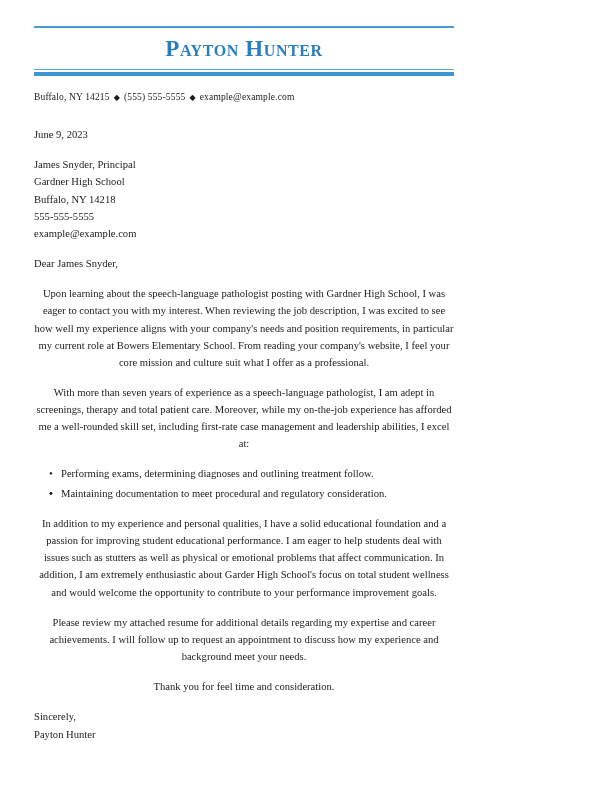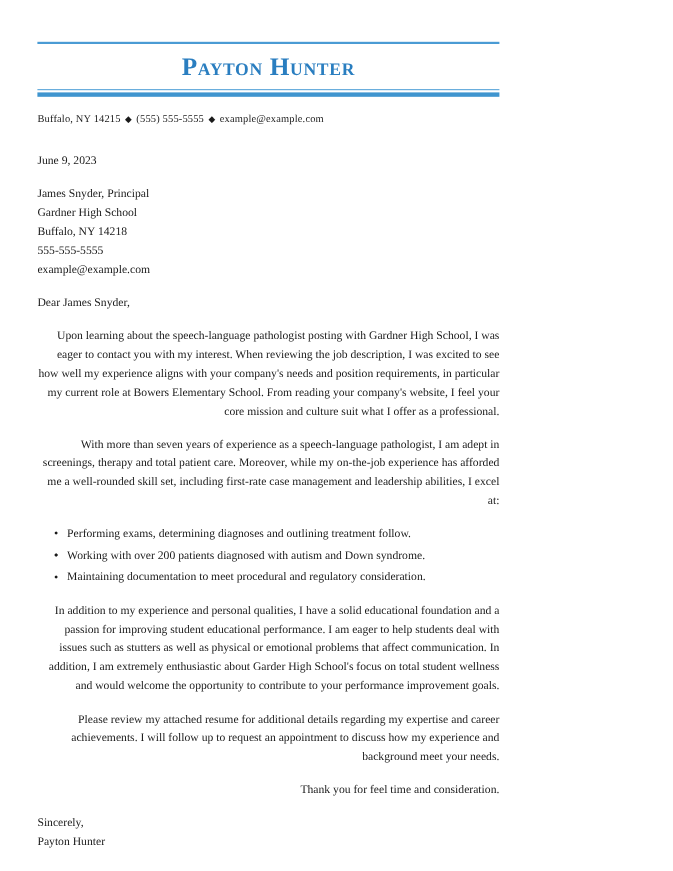--- a/index.html
+++ b/index.html
@@ -14,21 +14,21 @@
     font-family: "Liberation Serif", "DejaVu Serif", serif;
     color: #1a1a1a;
     -webkit-font-smoothing: antialiased;
   }
 
   .page {
     position: relative;
     width: 488px;
     height: 792px;
     box-sizing: border-box;
-    padding: 12px 34px;
+    padding: 0 34px;
     overflow: hidden;
   }
 
   
   .letterhead {
     padding-top: 26px;
   }
   .rule-top {
     height: 2px;
     background: #4a9bd4;
@@ -79,21 +79,21 @@
   }
 
   
   .body-area {
     padding-top: 24px;
     font-size: 10.6px;
     line-height: 1.62;
   }
   .para {
     margin: 0 0 13px 0;
-    text-align: right;
+    text-align: center;
   }
   .addr-block {
     margin: 0 0 13px 0;
   }
   .addr-line {
     display: block;
     line-height: 1.62;
   }
   .date-line {
     margin: 0 0 13px 0;
@@ -163,21 +163,21 @@
 
     <div class="salutation">Dear James Snyder,</div>
 
     <p class="para">Upon learning about the speech-language pathologist posting with Gardner High School, I was eager to contact you with my interest. When reviewing the job description, I was excited to see how well my experience aligns with your company's needs and position requirements, in particular my current role at Bowers Elementary School. From reading your company's website, I feel your core mission and culture suit what I offer as a professional.</p>
 
     <p class="para">With more than seven years of experience as a speech-language pathologist, I am adept in screenings, therapy and total patient care. Moreover, while my on-the-job experience has afforded me a well-rounded skill set, including first-rate case management and leadership abilities, I excel at:</p>
 
     <ul class="bullets">
       <li><span class="dot">•</span><span>Performing exams, determining diagnoses and outlining treatment follow.</span></li>
       <li><span class="dot">•</span></li>
-      <li><span class="dot">•</span><span>Working with over 200 patients diagnosed with autism and Down syndrome.</span></li>
+      <li><span class="dot">•</span></li>
       <li><span class="dot">•</span><span>Maintaining documentation to meet procedural and regulatory consideration.</span></li>
     </ul>
 
     <p class="para">In addition to my experience and personal qualities, I have a solid educational foundation and a passion for improving student educational performance. I am eager to help students deal with issues such as stutters as well as physical or emotional problems that affect communication. In addition, I am extremely enthusiastic about Garder High School's focus on total student wellness and would welcome the opportunity to contribute to your performance improvement goals.</p>
 
     <p class="para">Please review my attached resume for additional details regarding my expertise and career achievements. I will follow up to request an appointment to discuss how my experience and background meet your needs.</p>
 
     <p class="para">Thank you for feel time and consideration.</p>
 
     <div class="signoff">

